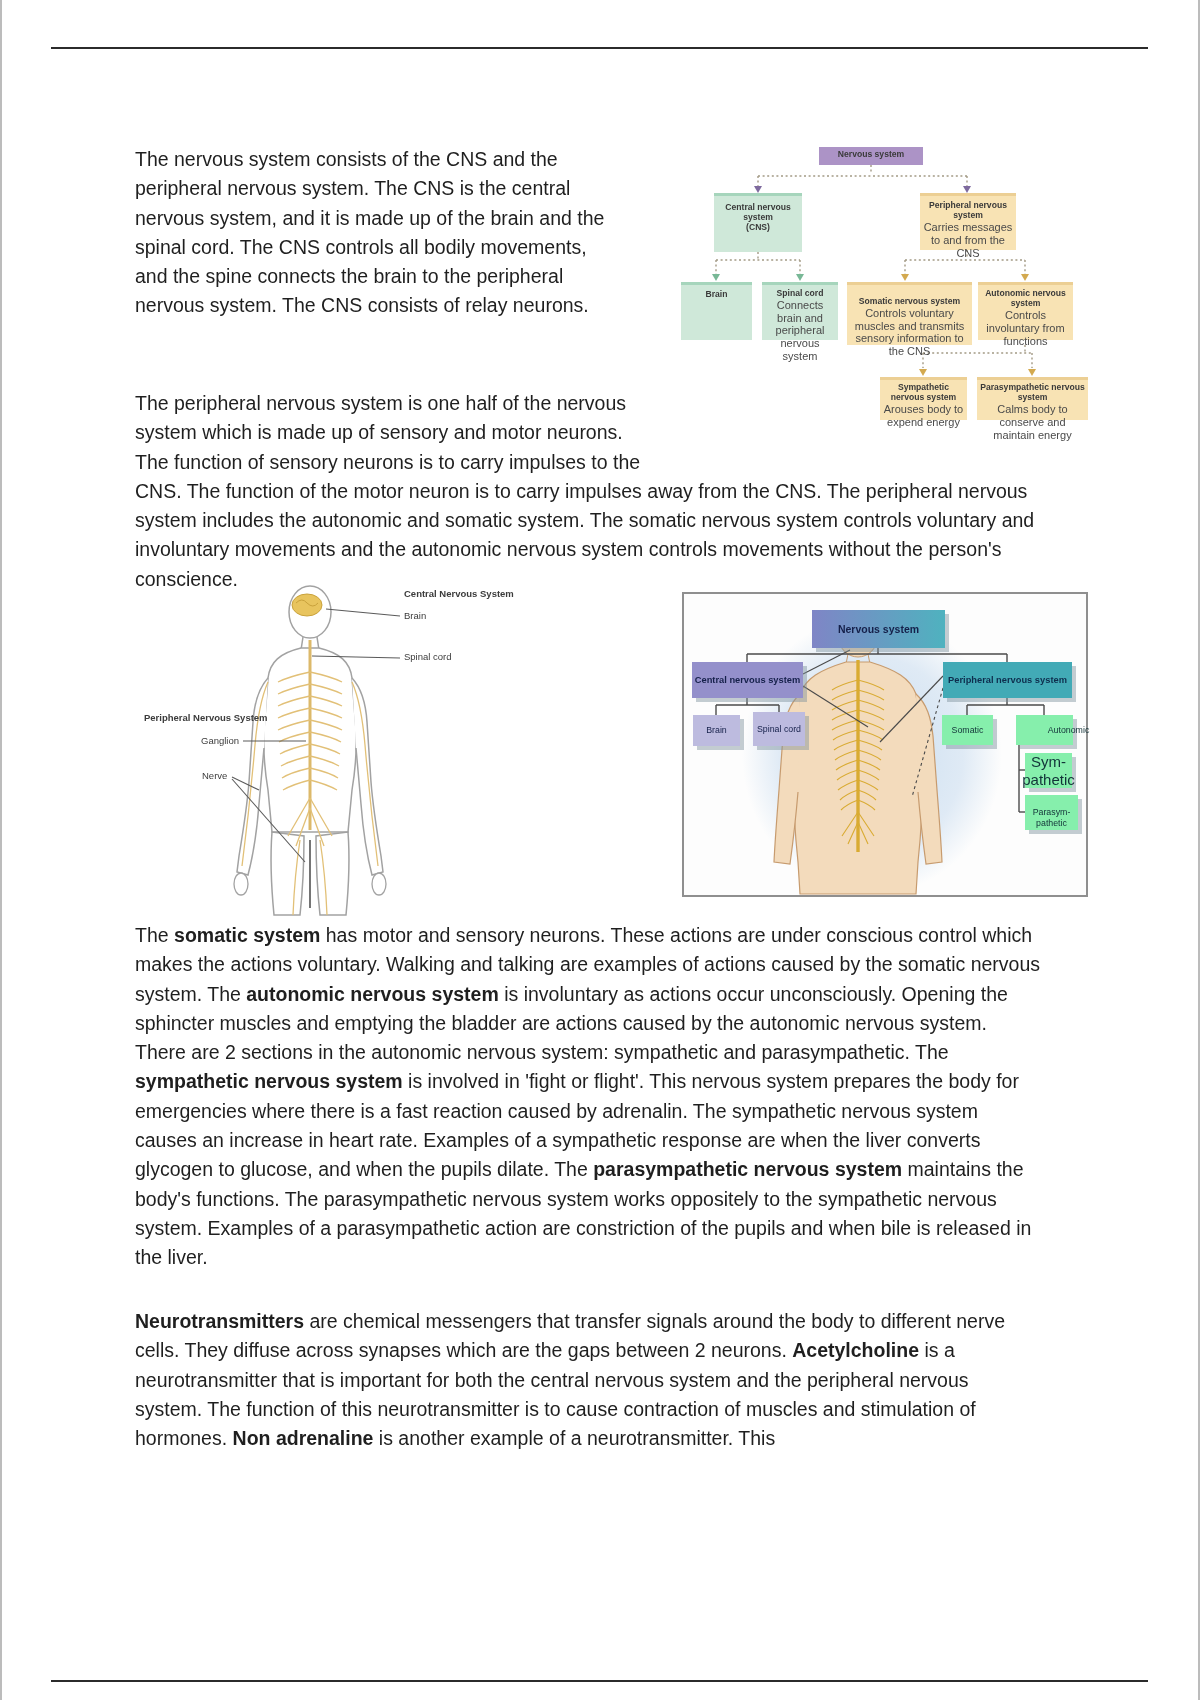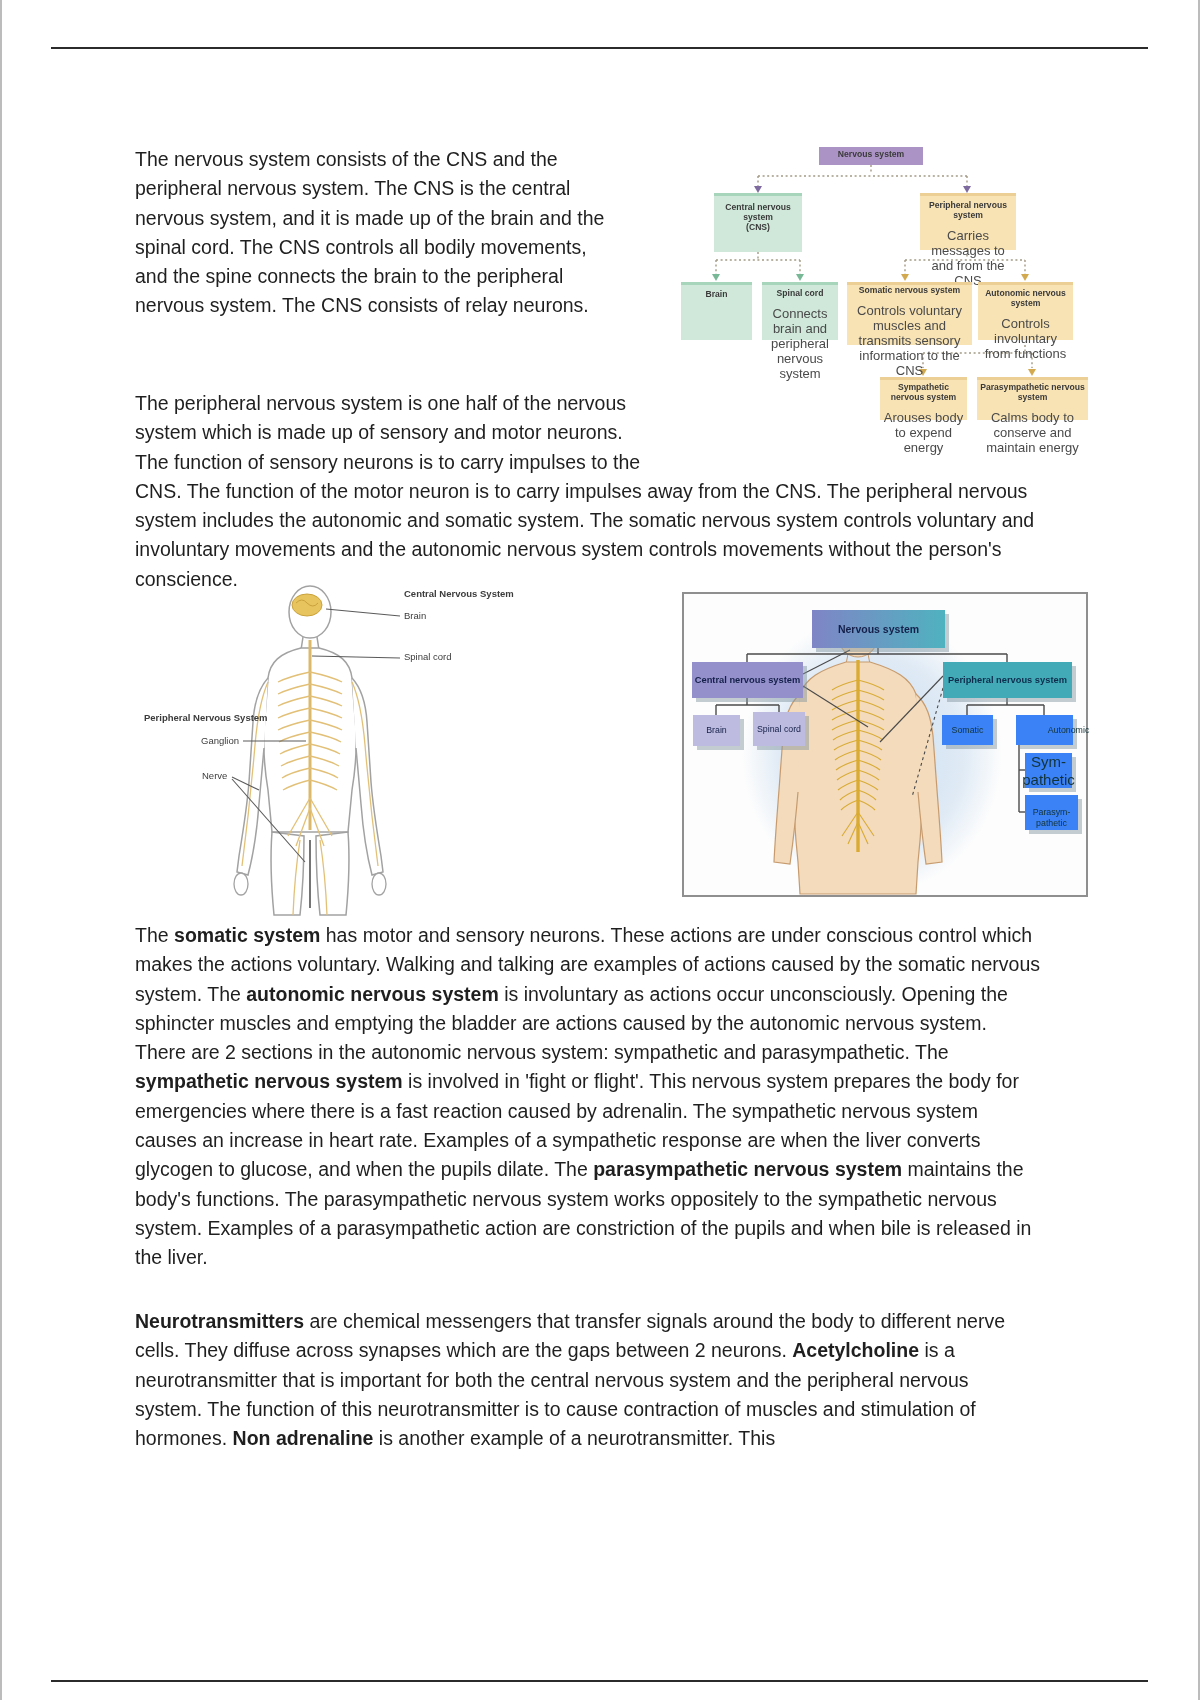--- a/index.html
+++ b/index.html
@@ -6,35 +6,35 @@
   .page{position:relative;width:1200px;height:1700px;background:#ffffff;overflow:hidden;
         font-family:"Liberation Sans","DejaVu Sans",sans-serif;color:#1f1f1f;}
   .edge{position:absolute;top:0;bottom:0;width:2px;background:#bcbcbc;}
   .rule{position:absolute;left:51px;width:1097px;height:2px;background:#2b2b2b;}
   .bodytext{position:absolute;font-size:19.5px;line-height:29.3px;color:#1f1f1f;text-align:left;}
   .bodytext b{font-weight:bold;}
   .wrap-spacer{float:right;width:390px;height:60px;}
   
   .f1box{position:absolute;box-sizing:border-box;text-align:center;padding:2px 2px 1px 2px;}
   .f1box .t{font-weight:bold;font-size:8.6px;line-height:1.18;color:#3a3a3a;}
-  .f1box .d{font-size:13px;line-height:1.15;color:#4a4a4a;margin-top:9px;}
+  .f1box .d{font-size:11px;line-height:1.15;color:#4a4a4a;margin-top:1px;}
   .f1-purple{background:#ac93c6;}
   .f1-green{background:#cfe8d9;border-top:3px solid #a6d5bc;}
   .f1-tan{background:#f8e3b4;border-top:3px solid #eccf94;}
   
   .fig3-frame{position:absolute;left:682px;top:592px;width:406px;height:305px;
               border:2px solid #8f8f8f;background:#fdfdfd;box-sizing:border-box;}
   .f3box{position:absolute;box-sizing:border-box;text-align:center;display:flex;
          align-items:center;justify-content:center;box-shadow:4px 4px 0 rgba(125,145,155,.45);}
   .f3box .lbl{font-weight:bold;font-size:9.3px;line-height:1.15;color:#15204a;}
   .f3-root{background:linear-gradient(90deg,#7f85c6,#4fb2bf);}
   .f3-purple{background:#9490cb;}
   .f3-lpurple{background:#bdbbdf;}
   .f3-teal{background:#42aab6;}
-  .f3-lteal{background:#3b82f6;}
+  .f3-lteal{background:#86efac;}
   .f3-lteal .lbl,.f3-teal .lbl{color:#123338;}
   .f3-teal .lbl{color:#0e2d4d;}
   
   .f2lbl{position:absolute;font-size:9.5px;color:#3c3c3c;white-space:nowrap;}
   .f2hdr{font-weight:bold;}
   svg{position:absolute;}
 </style>
 </head>
 <body>
 
@@ -96,21 +96,21 @@
 
   <div class="f1box f1-green" style="left:681px;top:282px;width:71px;height:58px;padding-top:4px;">
     <div class="t">Brain</div>
     </div>
 
   <div class="f1box f1-green" style="left:762px;top:282px;width:76px;height:58px;padding-top:3px;">
     <div class="t">Spinal cord</div>
     <div class="d">Connects brain and peripheral nervous system</div>
     </div>
 
-  <div class="f1box f1-tan" style="left:847px;top:282px;width:125px;height:63px;padding-top:0;">
+  <div class="f1box f1-tan" style="left:847px;top:282px;width:125px;height:63px;padding-top:11px;">
     <div class="t">Somatic nervous system</div>
     <div class="d">Controls voluntary muscles and transmits sensory information to the CNS</div>
     </div>
 
   <div class="f1box f1-tan" style="left:978px;top:282px;width:95px;height:58px;padding-top:3px;">
     <div class="t">Autonomic nervous system</div>
     <div class="d">Controls involuntary from functions</div>
     </div>
 
   <div class="f1box f1-tan" style="left:880px;top:377px;width:87px;height:43px;padding-top:2px;">

